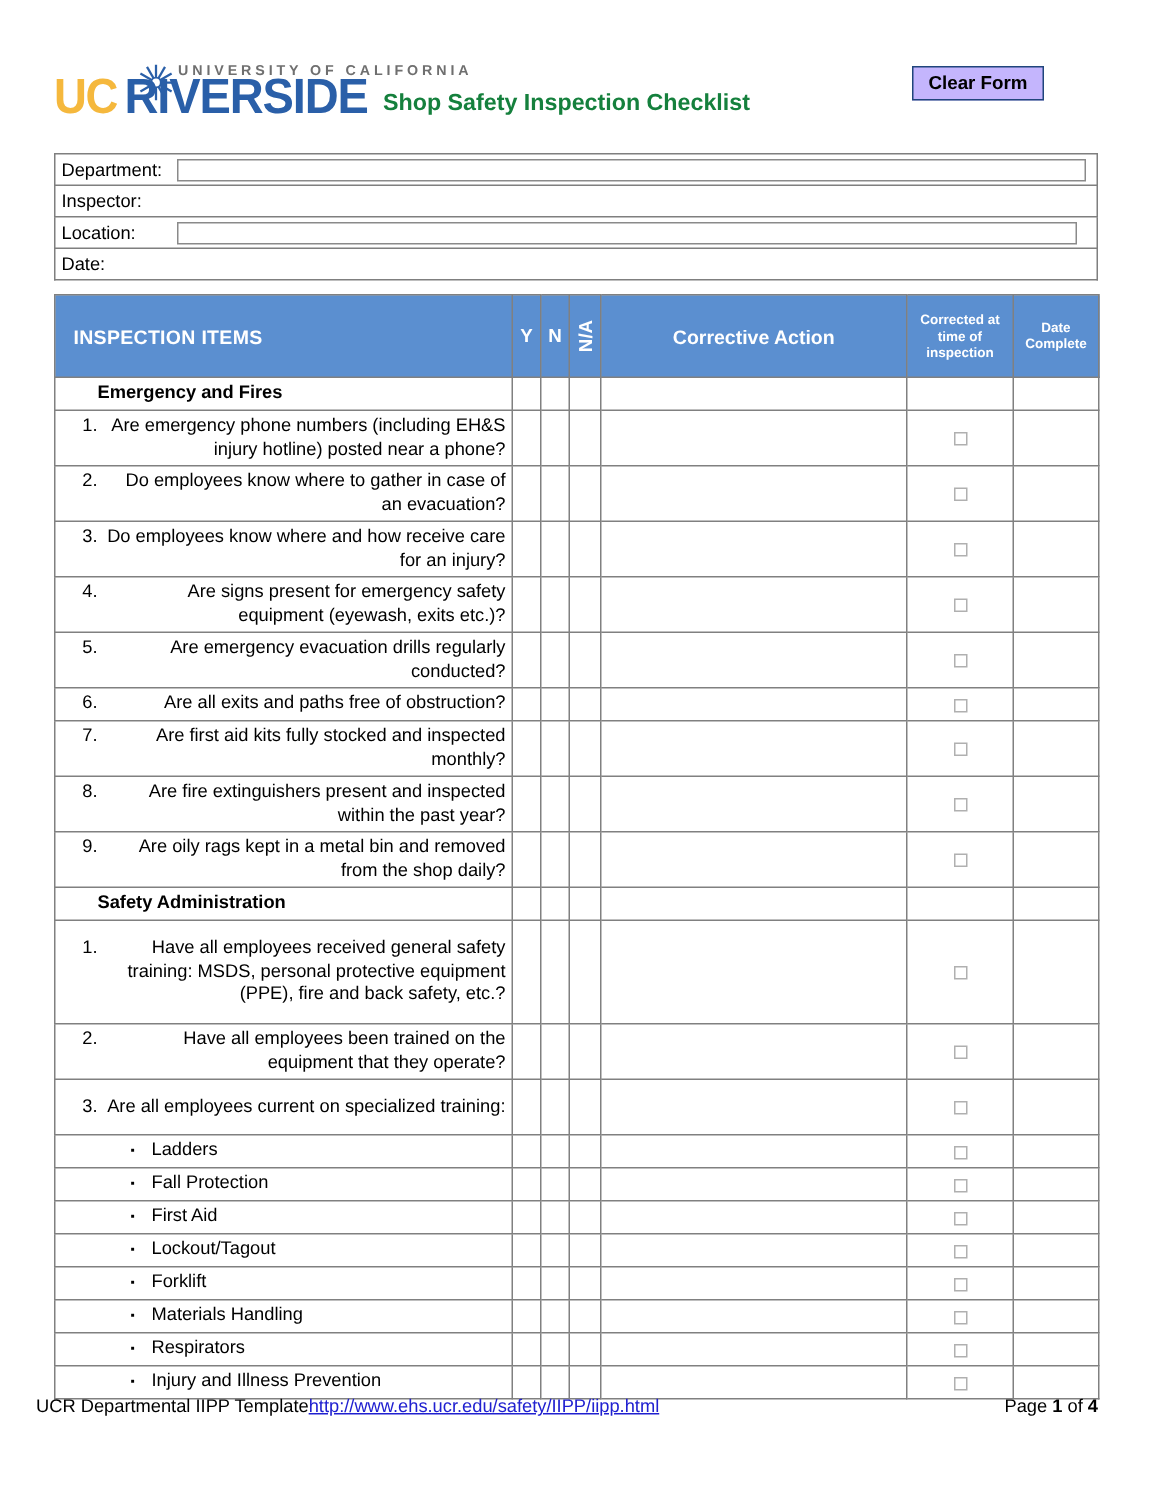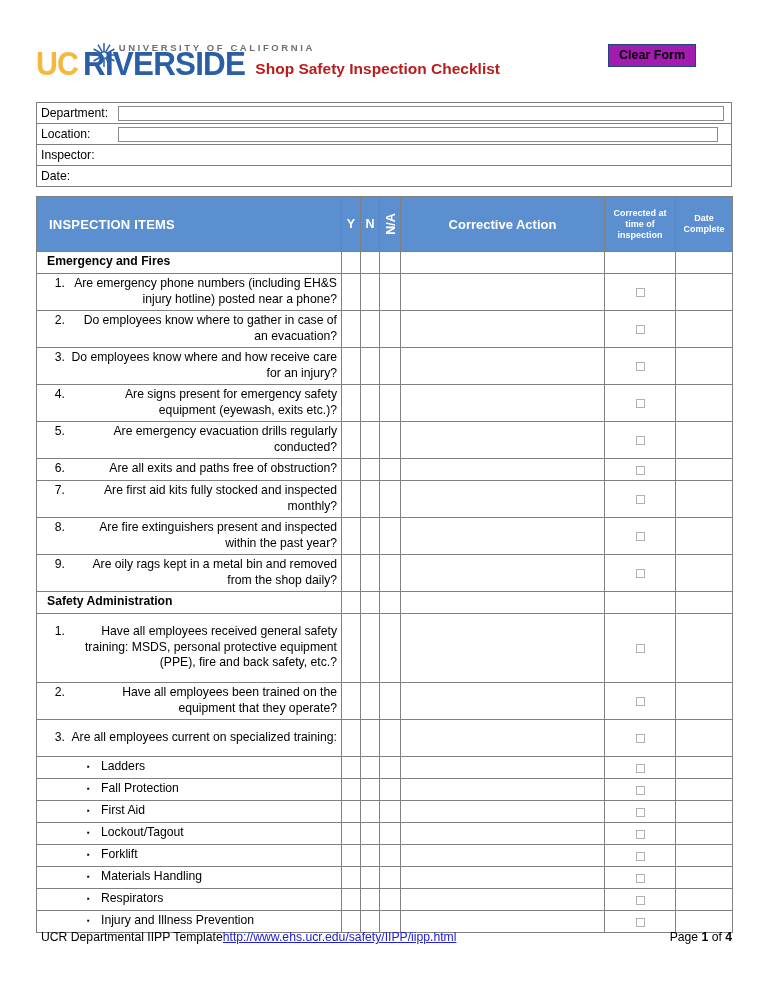--- a/index.html
+++ b/index.html
@@ -82,30 +82,30 @@
     position: absolute;
     left: 9px;
     bottom: 13px;
     width: 24px;
     height: 24px;
     z-index: 1;
   }
   .doc-title {
     font-size: 15.5px;
     font-weight: bold;
-    color: #b91c1c;
+    color: #15803d;
     margin-left: 2px;
     margin-bottom: 2px;
     white-space: nowrap;
   }
   .clear-form-btn {
     position: absolute;
     right: 36px;
     top: 44px;
-    background: #a21caf;
+    background: #c4b5fd;
     border: 1px solid #20457c;
     color: #000000;
     font-size: 12.5px;
     font-weight: bold;
     padding: 3px 10px 4px 10px;
     font-family: "Liberation Sans", sans-serif;
     cursor: pointer;
     line-height: 14px;
   }
 
@@ -197,21 +197,21 @@
   col.c-corrected { width: 71px; }
   col.c-date      { width: 57px; }
 
   td.items {
     text-align: left;
     padding: 1px 4px 2px 6px;
     line-height: 15.5px;
   }
   tr.section-row td.items {
     font-weight: bold;
-    padding-left: 10px;
+    padding-left: 28px;
   }
   .num-item {
     display: flex;
     align-items: flex-start;
   }
   .num-item .num {
     width: 28px;
     flex: 0 0 28px;
     text-align: right;
     padding-right: 6px;
@@ -245,21 +245,21 @@
   }
   tr.h1 td { height: 18px; }
   tr.h2 td { height: 33px; }
   tr.h3 td { height: 48px; }
   tr.h4 td { height: 65px; }
   tr.h-bullet td { height: 18px; }
 
   
   .footer {
     position: absolute;
-    left: 41px;
+    left: 24px;
     right: 36px;
     top: 930px;
     display: flex;
     align-items: baseline;
     font-size: 12.2px;
   }
   .footer .ftitle { white-space: nowrap; }
   .footer .flink {
     color: #2020d0;
     text-decoration: underline;
@@ -308,29 +308,29 @@
 
   <table class="info-table">
     <tbody>
       <tr>
         <td class="info-label">Department:</td>
         <td class="info-input-cell">
           <span class="field-box dept"></span>
         </td>
       </tr>
       <tr>
+        <td class="info-label">Inspector:</td>
+        <td class="info-input-cell">
+          <span class="no-box"></span>
+        </td>
+      </tr>
+      <tr>
         <td class="info-label">Location:</td>
         <td class="info-input-cell">
           <span class="field-box loc"></span>
-        </td>
-      </tr>
-      <tr>
-        <td class="info-label">Inspector:</td>
-        <td class="info-input-cell">
-          <span class="no-box"></span>
         </td>
       </tr>
       <tr>
         <td class="info-label">Date:</td>
         <td class="info-input-cell">
           <span class="no-box"></span>
         </td>
       </tr>
     </tbody>
   </table>

